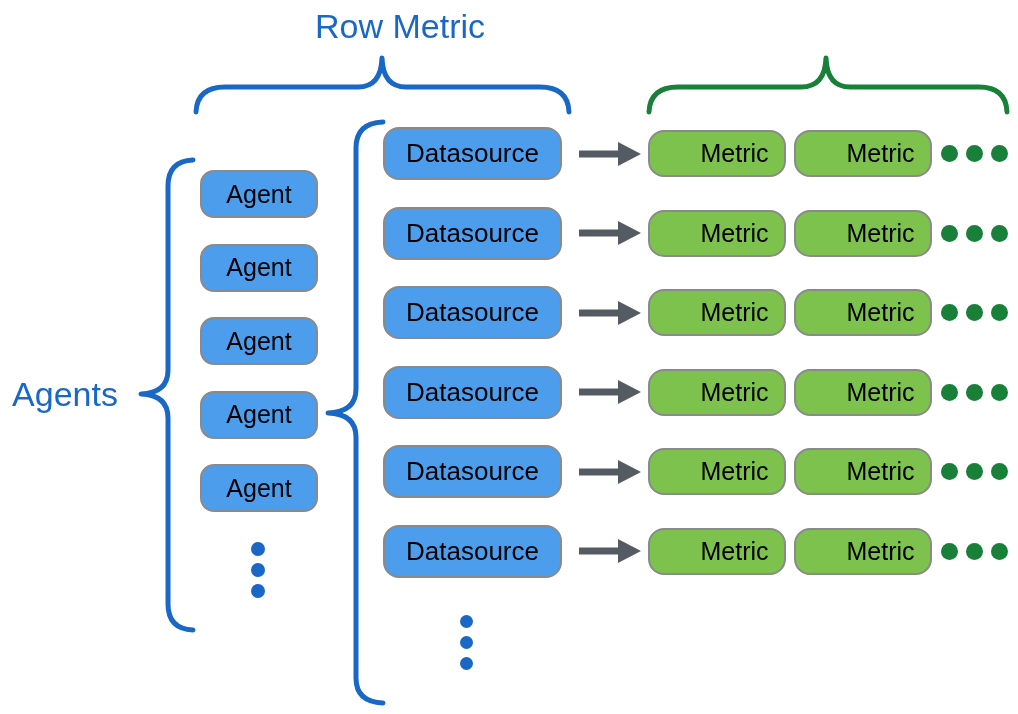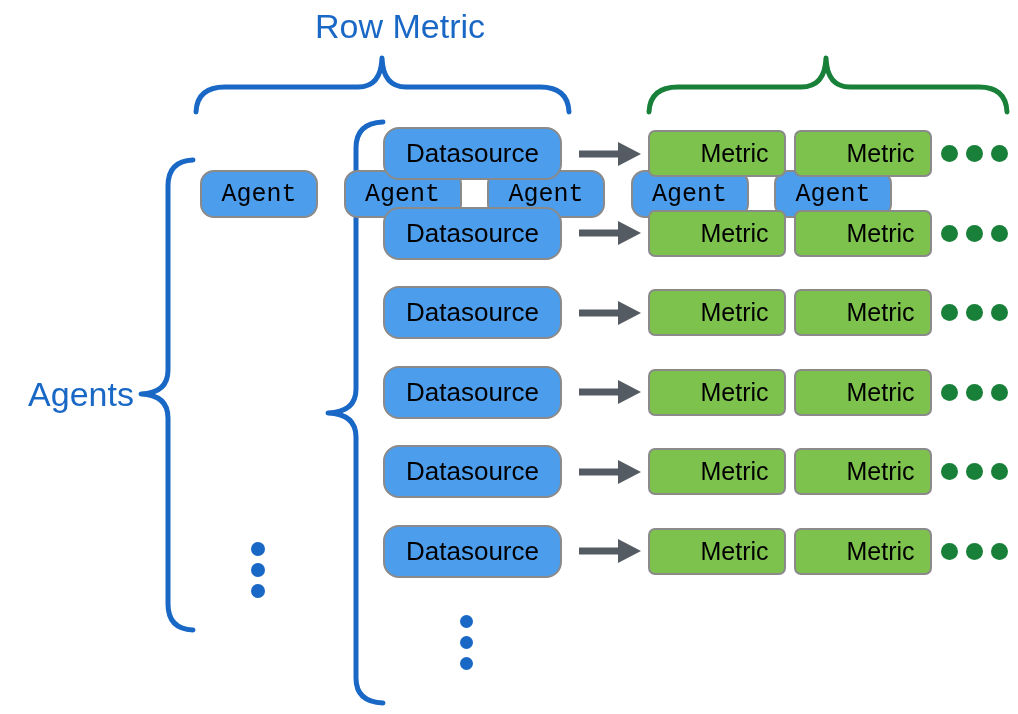--- a/index.html
+++ b/index.html
@@ -57,22 +57,22 @@
     justify-content: center;
     white-space: nowrap;
   }
   .blue-box  { background: var(--box_blue); }
   .green-box { background: var(--box_green); }
 
   .agent-col {
     position: absolute;
     left: 200px; top: 170px;
     display: flex;
+    flex-direction: column;
     gap: 25.5px;
-    font-family: Liberation Mono, monospace;
   }
   .agent-box {
     width: 118px; height: 48px;
     border-radius: 14px;
     font-size: 25px;
   }
 
   .rows {
     position: absolute;
     left: 383px; top: 127px;
@@ -91,21 +91,21 @@
     border-radius: 16px;
     font-size: 26px;
   }
   .arrow {
     margin-left: 16px;
     flex: 0 0 auto;
     display: block;
   }
   .metric-box {
     width: 138px; height: 47px;
-    border-radius: 7px;
+    border-radius: 16px;
     font-size: 25px;
     padding-left: 35px;
   }
   .metric-box.first  { margin-left: 6px; }
   .metric-box.second { margin-left: 8px; }
 
   .hdots {
     margin-left: 9px;
     display: flex;
     gap: 8px;
@@ -141,21 +141,21 @@
 <div class="canvas">
 
   <svg class="overlay" viewBox="0 0 1018 714" xmlns="http://www.w3.org/2000/svg">
     <path class="blue-brace" d="M 196,112 Q 197,87 225,87 L 358,87 Q 381,87 382,58 Q 383,87 406,87 L 540,87 Q 568,87 569,112"></path>
     <path class="green-brace" d="M 649,112 Q 650,87 678,87 L 801,87 Q 825,87 826,58 Q 827,87 850,87 L 979,87 Q 1006,87 1007,112"></path>
     <path class="blue-brace" d="M 193,160 Q 168,161 168,186 L 168,370 Q 168,393 141,394 Q 168,395 168,418 L 168,604 Q 168,629 193,630"></path>
     <path class="blue-brace" d="M 383,122 Q 356,123 356,148 L 356,389 Q 356,412 328,413 Q 356,414 356,437 L 356,678 Q 356,702 383,703"></path>
   </svg>
 
   <div class="title blue" style="left:290px; top:6px; width:220px;">Row Metric</div>
-  <div class="title blue" style="left:16px; top:374px; width:130px;">Agents</div>
+  <div class="title blue" style="left:0px; top:374px; width:130px;">Agents</div>
 
   <div class="agent-col">
     <div class="box blue-box agent-box">Agent</div>
     <div class="box blue-box agent-box">Agent</div>
     <div class="box blue-box agent-box">Agent</div>
     <div class="box blue-box agent-box">Agent</div>
     <div class="box blue-box agent-box">Agent</div>
   </div>
 
   <div class="vdots agents-ellipsis">

